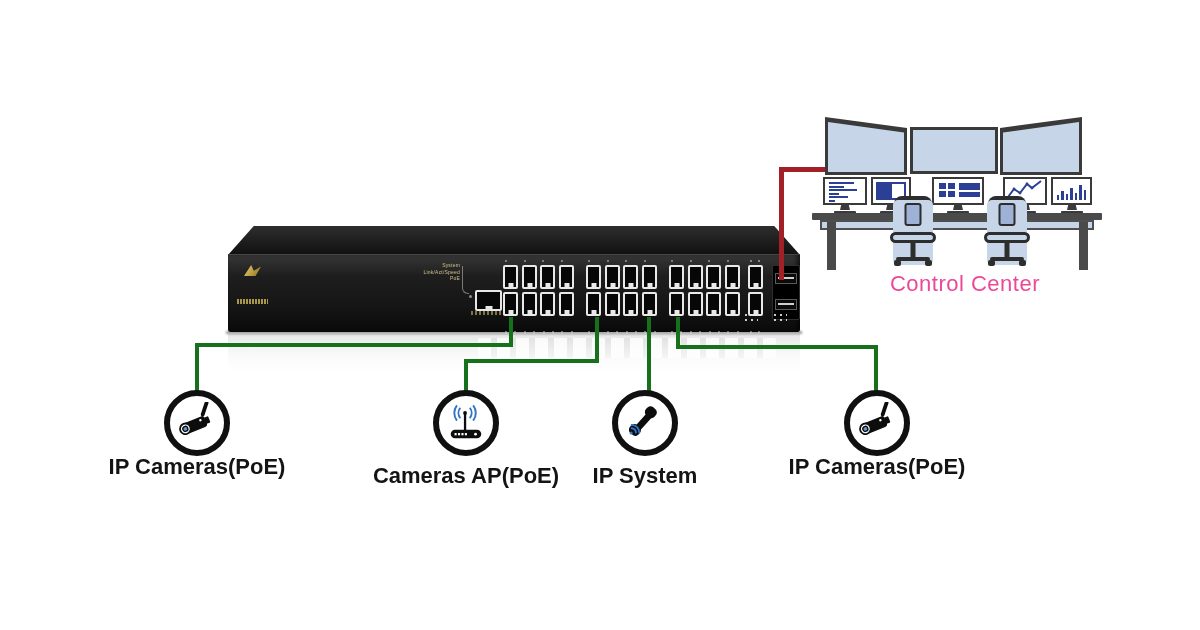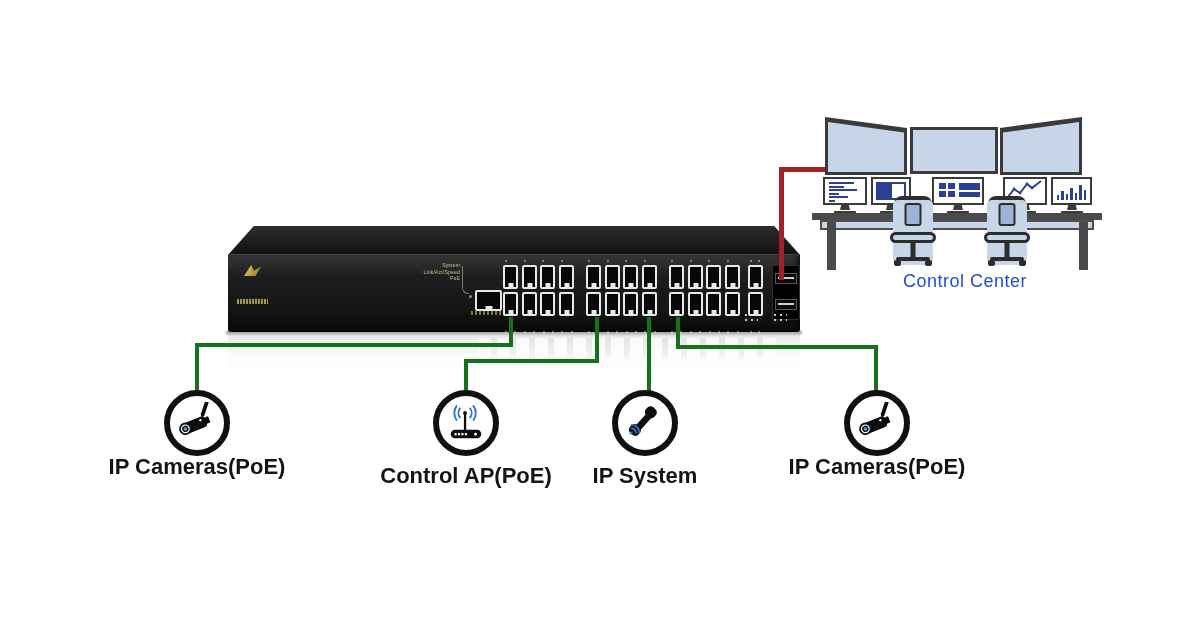--- a/index.html
+++ b/index.html
@@ -123,21 +123,21 @@
   .chair .seat{position:absolute;left:1px;top:36px;width:46px;height:11px;background:var(--screen);
     border:3px solid #2d2d2d;border-radius:6px;box-sizing:border-box;}
   .chair .post{position:absolute;left:50%;top:46px;transform:translateX(-50%);width:5px;height:16px;background:#2d2d2d;}
   .chair .base{position:absolute;left:50%;top:61px;transform:translateX(-50%);width:34px;height:4px;
     background:#2d2d2d;border-radius:2px;}
   .chair .foot-l,.chair .foot-r{position:absolute;top:64px;width:7px;height:6px;background:#2d2d2d;border-radius:2px;}
   .chair .foot-l{left:5px;} .chair .foot-r{right:5px;}
   #chair-1{left:889px;} #chair-2{left:983px;}
 
   #control-center-label{left:845px;top:271px;width:240px;text-align:center;z-index:6;
-    font-size:18px;color:#1d4ed8;letter-spacing:.5px;}
+    font-size:22px;color:#ec4899;letter-spacing:.5px;}
 
   #led-labels div{white-space:nowrap;}
 </style>
 </head>
 <body>
 
 <div id="canvas">
 
   <div class="abs" id="reflection"></div>
   <div class="abs" id="switch-shadow"></div>
@@ -343,21 +343,21 @@
         <circle cx="9" cy="24" r="1.9" fill="#5b9bd5"></circle>
         <circle cx="27" cy="21.5" r="1.3" fill="#fff"></circle>
       </g>
     </svg>
   </div>
 
   <div class="abs dev-label" style="left:77px;top:451px;">
     <div>IP Cameras(PoE)</div>
   </div>
   <div class="abs dev-label" style="left:346px;top:460px;">
-    <div>Control AP(PoE)</div>
+    <div>Cameras AP(PoE)</div>
   </div>
   <div class="abs dev-label" style="left:525px;top:460px;">
     <div>IP System</div>
   </div>
   <div class="abs dev-label" style="left:757px;top:451px;">
     <div>IP Cameras(PoE)</div>
   </div>
 
 </div>
 

